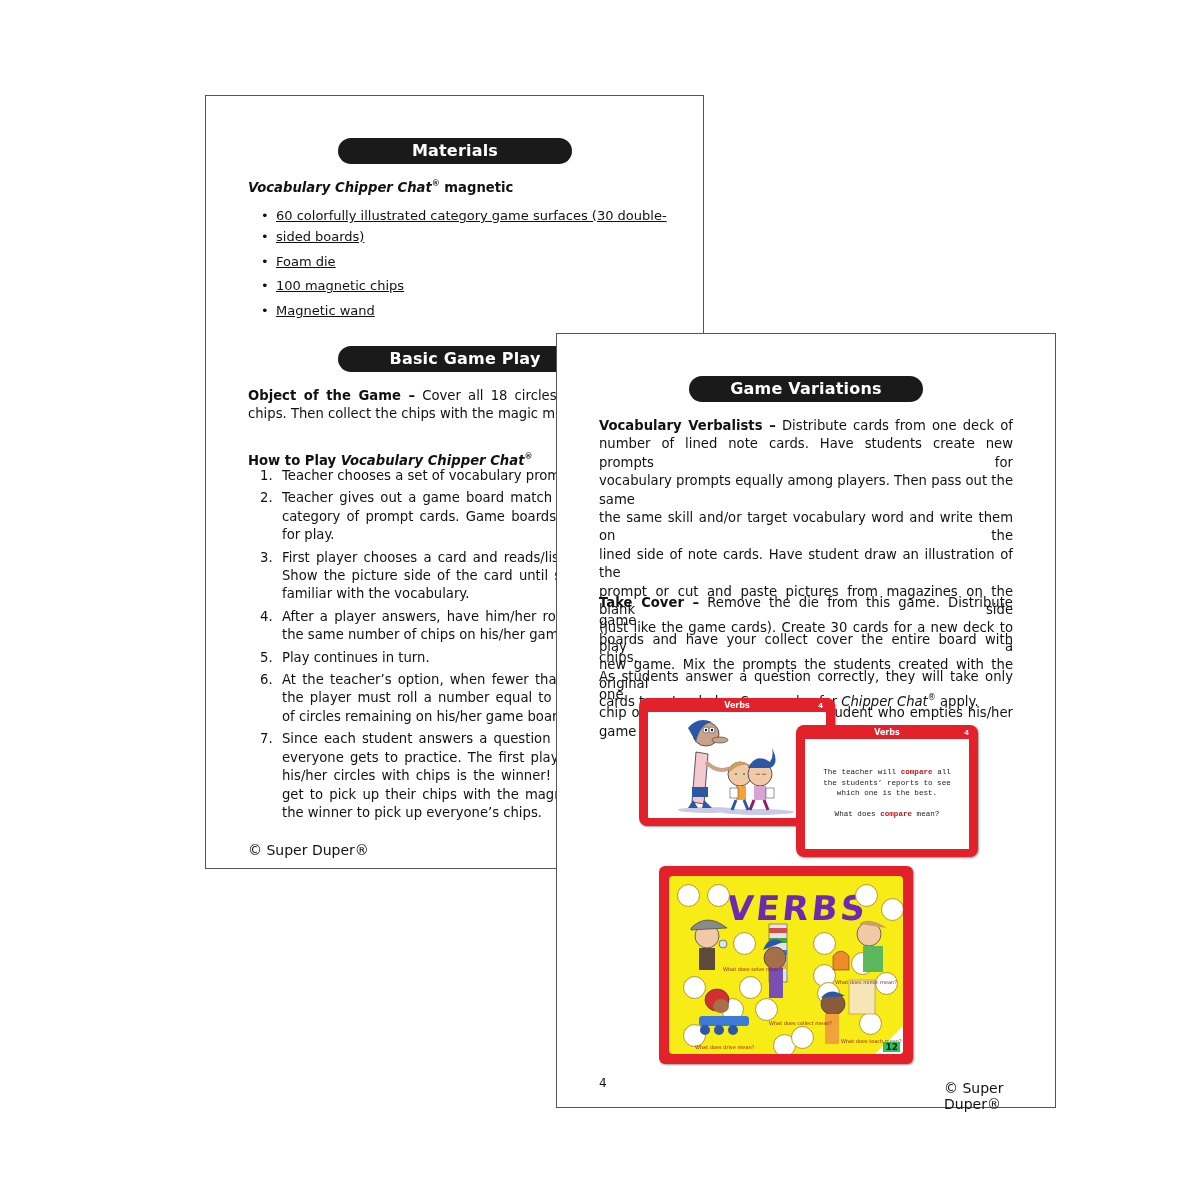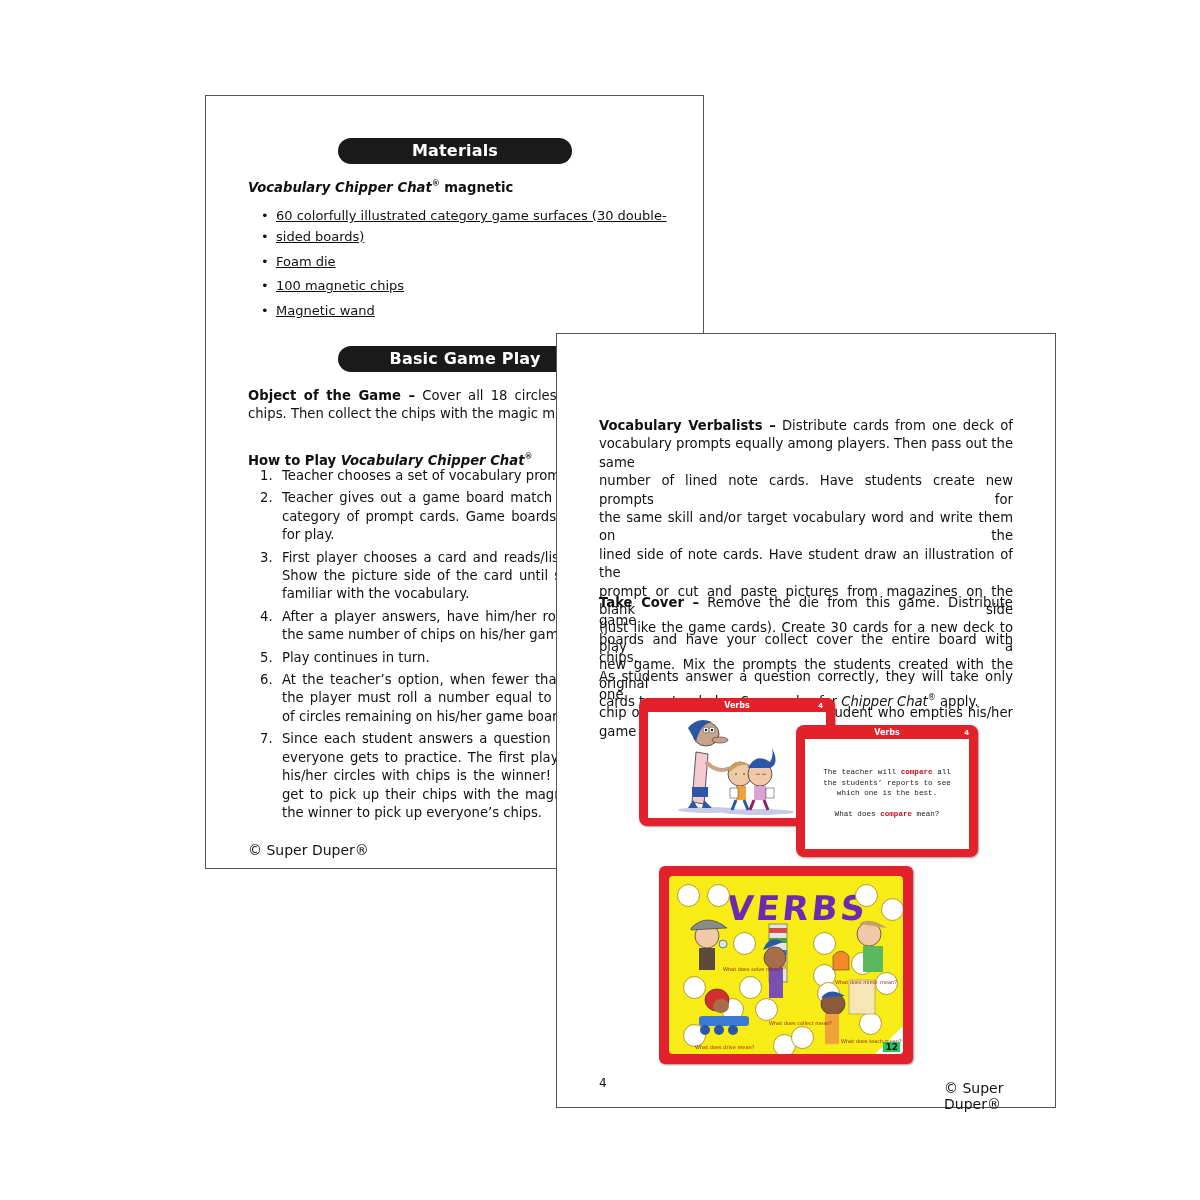--- a/index.html
+++ b/index.html
@@ -106,26 +106,27 @@
           <div style="word-spacing: 2px;">get to pick up their chips with the magneti</div>
           <div style="word-spacing: 0px;">the winner to pick up everyone’s chips.</div>
         </li>
       </ol>
   </div>
 
   <div class="foot" style="left:42px;top:746px;">©  Super Duper®</div>
 </div>
 
 <div class="page" id="page-right">
+  <div class="pill" style="left:132px;top:42px;width:234px;">Game Variations</div>
 
   <div class="txt just" style="left:42px;top:83px;width:414px;">
     <div id="verbalists-lines">
         <div style="text-align-last: justify;"><span class="bold">Vocabulary Verbalists –</span><span> Distribute cards from one deck of</span></div>
+        <div style="text-align-last: justify;">number of lined note cards. Have students create new prompts for</div>
         <div style="text-align-last: justify;">vocabulary prompts equally among players. Then pass out the same</div>
-        <div style="text-align-last: justify;">number of lined note cards. Have students create new prompts for</div>
         <div style="text-align-last: justify;">the same skill and/or target vocabulary word and write them on the</div>
         <div style="text-align-last: justify;">lined side of note cards. Have student draw an illustration of the</div>
         <div style="text-align-last: justify;">prompt or cut and paste pictures from magazines on the blank side</div>
         <div style="text-align-last: justify;">(just like the game cards). Create 30 cards for a new deck to play a</div>
         <div style="text-align-last: justify;">new game. Mix the prompts the students created with the original</div>
       </div>
     <div><span>cards to extend play. Same rules for </span><span class="ital">Chipper Chat</span><sup>®</sup><span> apply.</span></div>
   </div>
 
   <div class="txt just" style="left:42px;top:260px;width:414px;">

